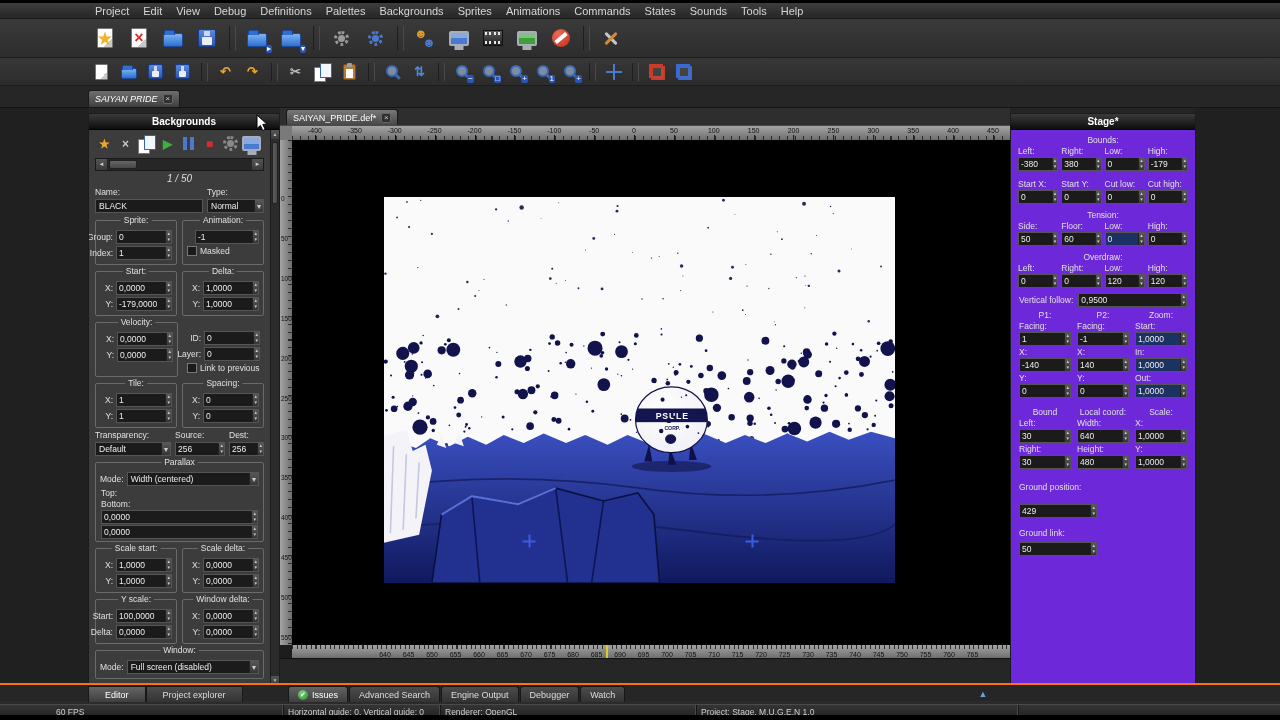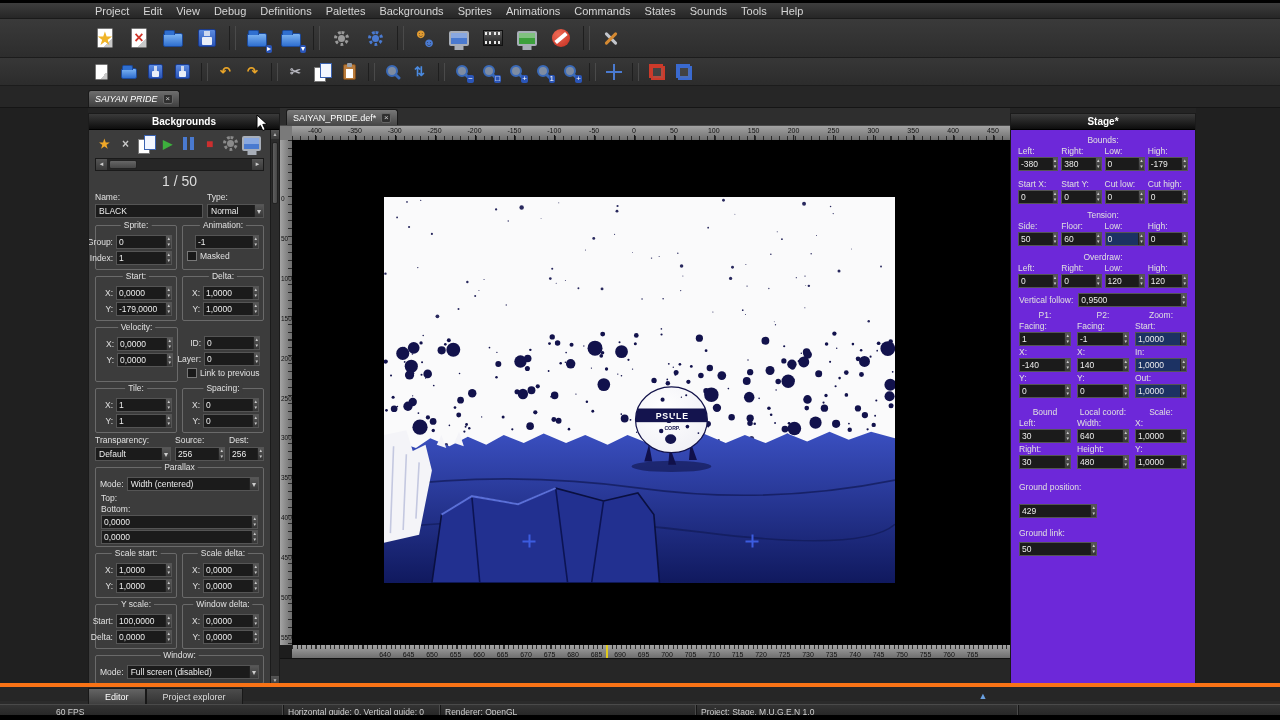--- a/index.html
+++ b/index.html
@@ -127,21 +127,21 @@
   #pltools { display:flex; align-items:center; gap:2px; padding:4px 4px 2px 6px; }
   #pltools .tbtn { width:19px; height:19px; margin-right:0; }
   #pltools .glyph { font-size:12px; }
   #plslider { display:flex; align-items:center; height:13px; margin:3px 6px 0; background:#262626;
            border:1px solid #1a1a1a; }
   #plslider .arr { width:11px; font-size:6px; color:#ccc; text-align:center;
            background:linear-gradient(#555,#3a3a3a); height:100%; line-height:11px; }
   #plslider .track { flex:1; position:relative; height:100%; }
   #plslider .thumb { position:absolute; left:2px; top:1px; bottom:1px; width:28px;
            background:linear-gradient(#666,#474747); border:1px solid #222; border-radius:2px; }
-  .pager { text-align:center; font-size:14px; color:#ddd; margin:2px 0; }
+  .pager { text-align:center; font-size:10px; color:#ddd; margin:2px 0;font-style:italic; }
   .lbl { font-size:8.5px; color:#e0e0e0; white-space:nowrap; }
   .row2 { display:flex; gap:4px; padding:1px 6px; align-items:center; }
   .tfield { background:#1b1b1b; border:1px solid #555; height:14px; font-size:8.5px; color:#ededed;
            padding:1px 3px; white-space:nowrap; overflow:hidden; }
   .spin { display:flex; align-items:stretch; background:#1b1b1b; border:1px solid #555; height:14px; }
   .spin > span { flex:1; font-size:8.5px; color:#ededed; padding:1px 2px; white-space:nowrap; overflow:hidden; }
   .spin::after { content:"▴\A▾"; white-space:pre; font-size:5px; line-height:5.5px; padding:0 1px;
            background:linear-gradient(#585858,#363636); color:#ccc; border-left:1px solid #222;
            text-align:center; }
   .spin.sel { background:#1c3263; }
@@ -203,21 +203,21 @@
   .col4 { display:grid; grid-template-columns:repeat(4,1fr); gap:1px 3px; padding:1px 7px; }
   .col3 { display:grid; grid-template-columns:repeat(3,1fr); gap:1px 6px; padding:1px 8px; }
   .vfrow { display:flex; align-items:center; gap:5px; padding:4px 8px 2px; }
   .vfrow .spin { flex:1; }
   .ctr { text-align:center; }
   .optwrap { display:grid; grid-template-columns:1fr 86px; gap:2px 4px; padding:6px 8px 0; }
   .cbrow { display:flex; align-items:center; gap:5px; margin:5px 0; }
 
   
   #bottomtabs { position:absolute; left:0; top:680px; width:100%; height:18px; background:#262626;
-            border-top:4px solid #f97316; }
+            border-top:2px solid #f97316; }
   .btab { height:16px; margin-top:1px; display:flex; align-items:center; gap:4px; padding:0 9px;
             background:linear-gradient(#4c4c4c,#333); border:1px solid #181818; border-bottom:none;
             border-radius:3px 3px 0 0; font-size:9px; color:#ddd; }
   .btab.on { background:linear-gradient(#646464,#3f3f3f); color:#fff; }
   #btleft { position:absolute; left:88px; top:0; display:flex; }
   #btleft .btab { border-radius:0; padding:0 16px; }
   #btcenter { position:absolute; left:288px; top:0; display:flex; gap:1px; }
   .issue-ic { width:10px; height:10px; border-radius:50%; background:radial-gradient(circle at 35% 30%,#7ad47a,#2c8c2c);
             color:#fff; font-size:7px; line-height:10px; text-align:center; }
   #btup { position:absolute; right:290px; top:2px; width:14px; height:14px; color:#6aa0e0;
@@ -1299,20 +1299,38 @@
 
   <div id="bottomtabs">
     <div id="btleft">
       <div class="btab on">
           <span>Editor</span>
         </div>
       <div class="btab">
           <span>Project explorer</span>
         </div>
     </div>
+    <div id="btcenter">
+      <div class="btab on">
+        <span class="issue-ic">✔</span>
+        <span>Issues</span>
+      </div>
+      <div class="btab">
+          <span>Advanced Search</span>
+        </div>
+      <div class="btab">
+          <span>Engine Output</span>
+        </div>
+      <div class="btab">
+          <span>Debugger</span>
+        </div>
+      <div class="btab">
+          <span>Watch</span>
+        </div>
+    </div>
     <div id="btup">▲</div>
   </div>
 
   <div id="statusbar">
     <div class="scell" style="width:283px; padding-left:56px">60 FPS</div>
     <div class="scell" style="width:157px">Horizontal guide: 0, Vertical guide: 0</div>
     <div class="scell" style="width:256px">Renderer: OpenGL</div>
     <div class="scell" style="width:322px">Project: Stage, M.U.G.E.N 1.0</div>
     <div class="scell" style="flex:1; border-right:none; box-shadow:none"></div>
   </div>

